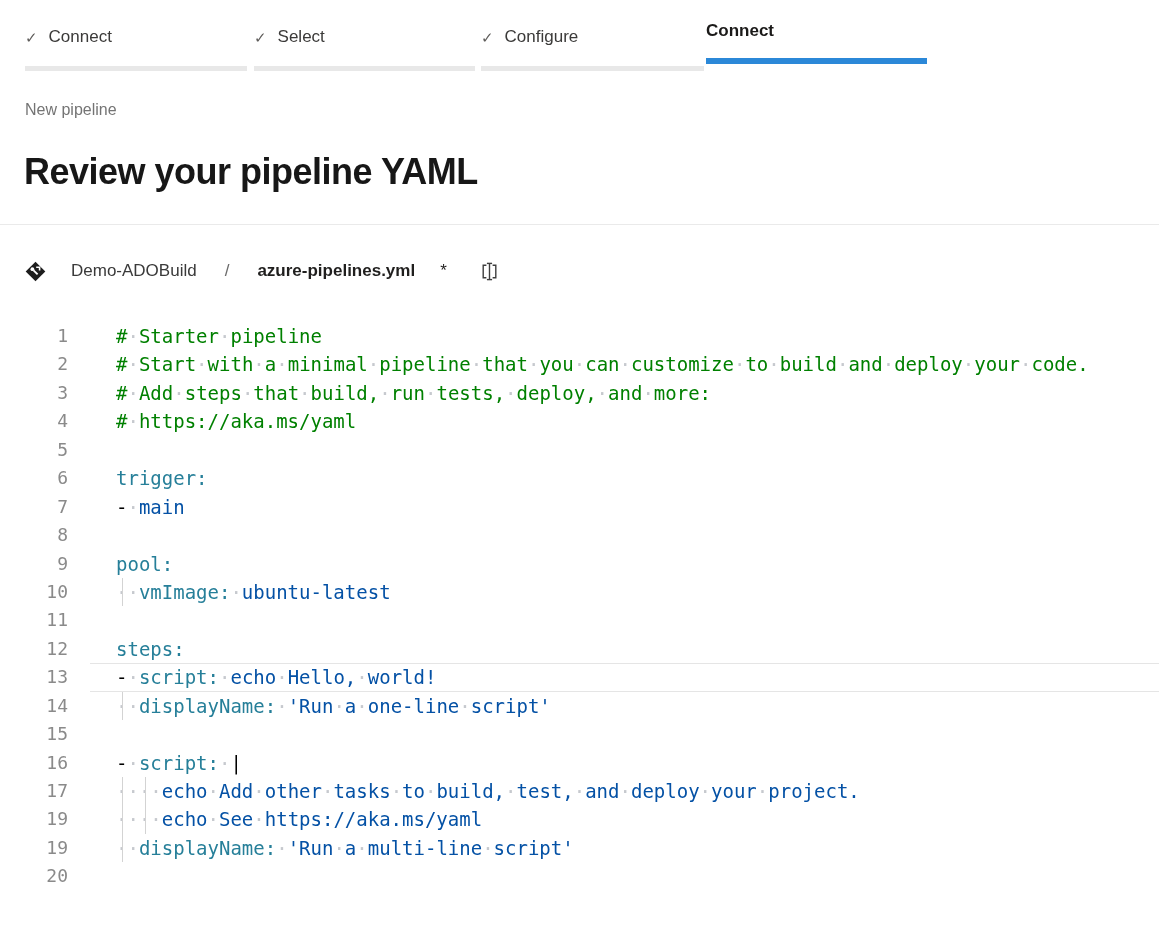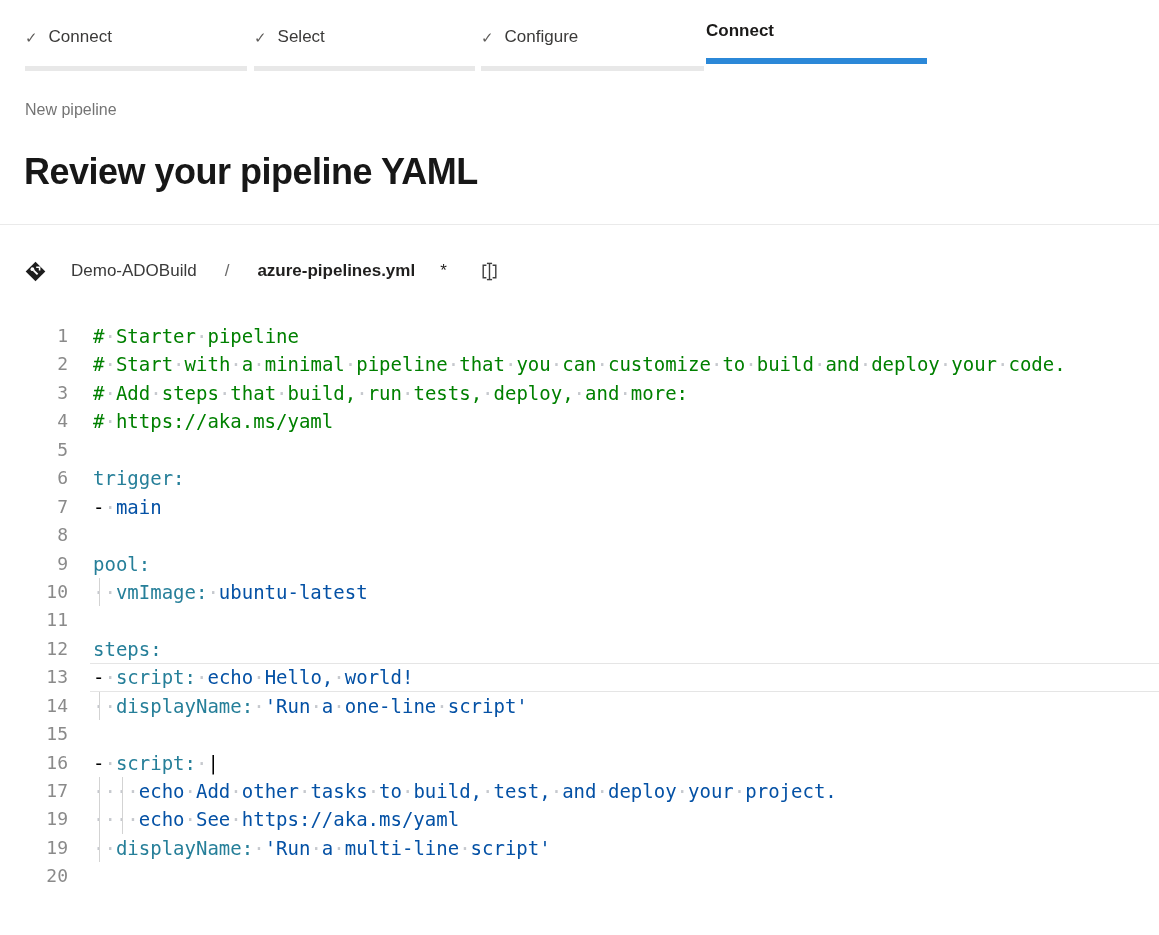--- a/index.html
+++ b/index.html
@@ -48,21 +48,21 @@
   .copy-btn{border:none;background:transparent;cursor:pointer;margin-left:7px;padding:2px;display:flex;align-items:center}
 
   
   .editor{position:absolute;left:0;top:322px;width:1159px}
   .line{
     position:relative;height:28.45px;white-space:pre;
     font-family:"DejaVu Sans Mono","Liberation Mono",monospace;
     font-size:19px;line-height:28.45px;
   }
   .ln{position:absolute;left:0;top:0;width:68px;text-align:right;color:var(--ln);font-size:18px}
-  .code{position:absolute;left:93px;top:0;height:100%}
+  .code{position:absolute;left:116px;top:0;height:100%}
   .guide{position:absolute;top:0;height:100%;width:1px;background:var(--guide)}
   .tok-c{color:var(--comment)}
   .tok-k{color:var(--key)}
   .tok-v{color:var(--value)}
   .tok-p{color:var(--punct)}
   .link{cursor:pointer}
   .ws-dot{color:var(--ws)}
   .line.current::before{
     content:"";position:absolute;left:90px;right:0;top:0;bottom:0;
     border-top:1px solid #e5e5e5;border-bottom:1px solid #e5e5e5;pointer-events:none;

